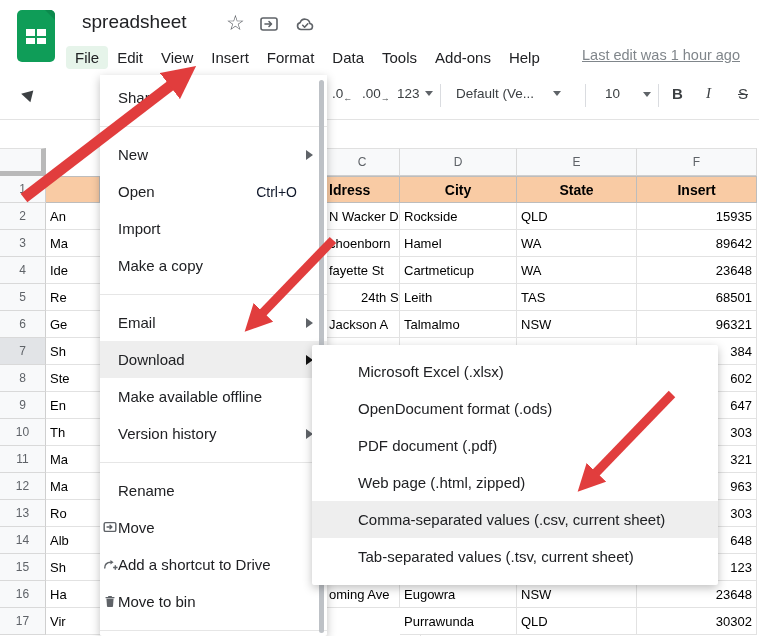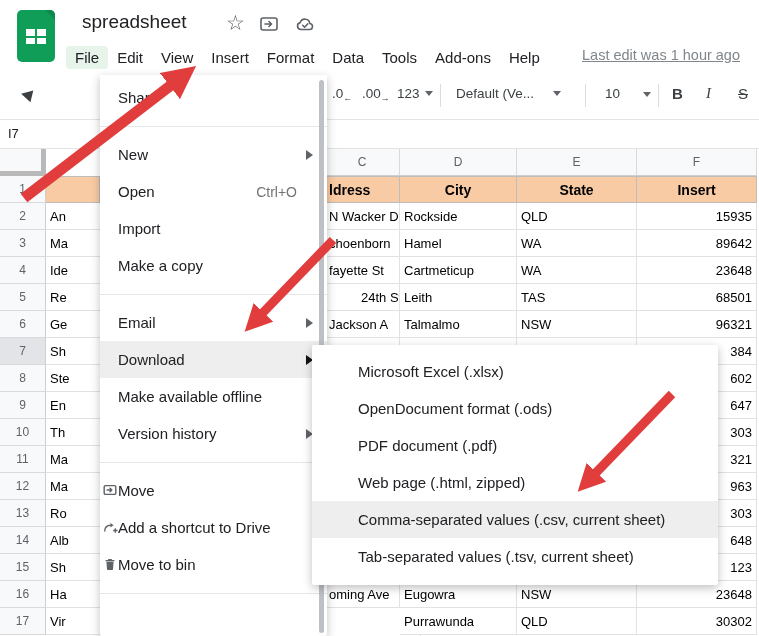--- a/index.html
+++ b/index.html
@@ -51,21 +51,21 @@
   .cell.hdr{background:#f9cba4;font-weight:bold;font-size:14px;border-right:1px solid #bdbdbd;border-bottom:1px solid #bdbdbd;border-top:1px solid #bdbdbd;justify-content:center;}
   .cell.hdr.left{justify-content:flex-start;}
 
   
   .file-menu{position:absolute;left:100px;top:75px;width:227px;height:561px;background:#fff;z-index:50;
     box-shadow:0 3px 10px rgba(0,0,0,.25);border-radius:0 0 2px 2px;padding-top:4px;box-sizing:border-box;}
   .fm-item{position:relative;height:37px;display:flex;align-items:center;padding-left:18px;font-size:15px;color:#202124;}
   .fm-item.hl{background:#eeeeee;}
   .fm-divider{height:20px;display:flex;align-items:center;}
   .fm-divider::before{content:"";display:block;width:100%;height:1px;background:#e6e6e6;}
-  .fm-shortcut{position:absolute;right:30px;color:#737373;font-size:14px;}
+  .fm-shortcut{position:absolute;right:30px;color:#0f172a;font-size:14px;}
   .fm-sub{position:absolute;right:14px;width:0;height:0;border-top:5px solid transparent;border-bottom:5px solid transparent;border-left:7px solid #5f6368;}
   .fm-sub.black{border-left-color:#111;}
   .fm-icon{position:absolute;left:2px;top:10px;width:16px;height:16px;}
   .fm-scroll{position:absolute;right:3px;top:5px;width:5px;height:553px;background:#bdc1c6;border-radius:3px;}
 
   
   .submenu{position:absolute;left:312px;top:345px;width:406px;height:240px;background:#fff;z-index:60;
     box-shadow:0 3px 10px rgba(0,0,0,.25);border-radius:2px;padding-top:8px;box-sizing:border-box;}
   .sm-item{height:37px;display:flex;align-items:center;padding-left:46px;font-size:15px;color:#202124;}
   .sm-item.hl{background:#eeeeee;}
@@ -230,23 +230,20 @@
     <span class="tb-div" style="left:585px;"></span>
     <span class="tbe" style="left:605px;top:14px;"><span>10</span></span>
     <span class="caret" style="position:absolute;left:638px;top:20px;"></span>
     <span class="tb-div" style="left:658px;"></span>
     <span class="tbe" style="left:672px;top:13px;font-weight:bold;font-size:15px;">B</span>
     <span class="tbe" style="left:706px;top:13px;font-style:italic;font-size:15px;font-family:'Liberation Serif',serif;">I</span>
     <span class="tbe" style="left:738px;top:13px;font-size:15px;text-decoration:line-through;">S</span>
   </div>
   <div class="undo-frag"></div>
 
-  <div class="formulabar">
-    <span class="cell-ref">I7</span>
-  </div>
 
   <div class="file-menu">
     <div id="file-menu-items">
         <div class="fm-item">
           <span>Share</span>
         </div>
         <div class="fm-divider"></div>
         <div class="fm-item">
           <span>New</span>
           <span class="fm-sub"></span>
@@ -271,20 +268,23 @@
           <span class="fm-sub black"></span>
         </div>
         <div class="fm-item">
           <span>Make available offline</span>
         </div>
         <div class="fm-item">
           <span>Version history</span>
           <span class="fm-sub"></span>
         </div>
         <div class="fm-divider"></div>
+        <div class="fm-item">
+          <span>Rename</span>
+        </div>
         <div class="fm-item">
           <span class="fm-icon"><svg width="16" height="16" viewBox="0 0 22 22" fill="none" stroke="#5f6368" stroke-width="2">
               <rect x="3" y="5" width="16" height="12" rx="2"></rect>
               <path d="M7 11h6M11 8.5 13.5 11 11 13.5" stroke-linecap="round" stroke-linejoin="round"></path>
             </svg></span>
           <span>Move</span>
         </div>
         <div class="fm-item">
           <span class="fm-icon"><svg width="16" height="16" viewBox="0 0 18 18" fill="none" stroke="#5f6368" stroke-width="1.6">
               <path d="M3 14c0-5 3-7 7-7"></path>

